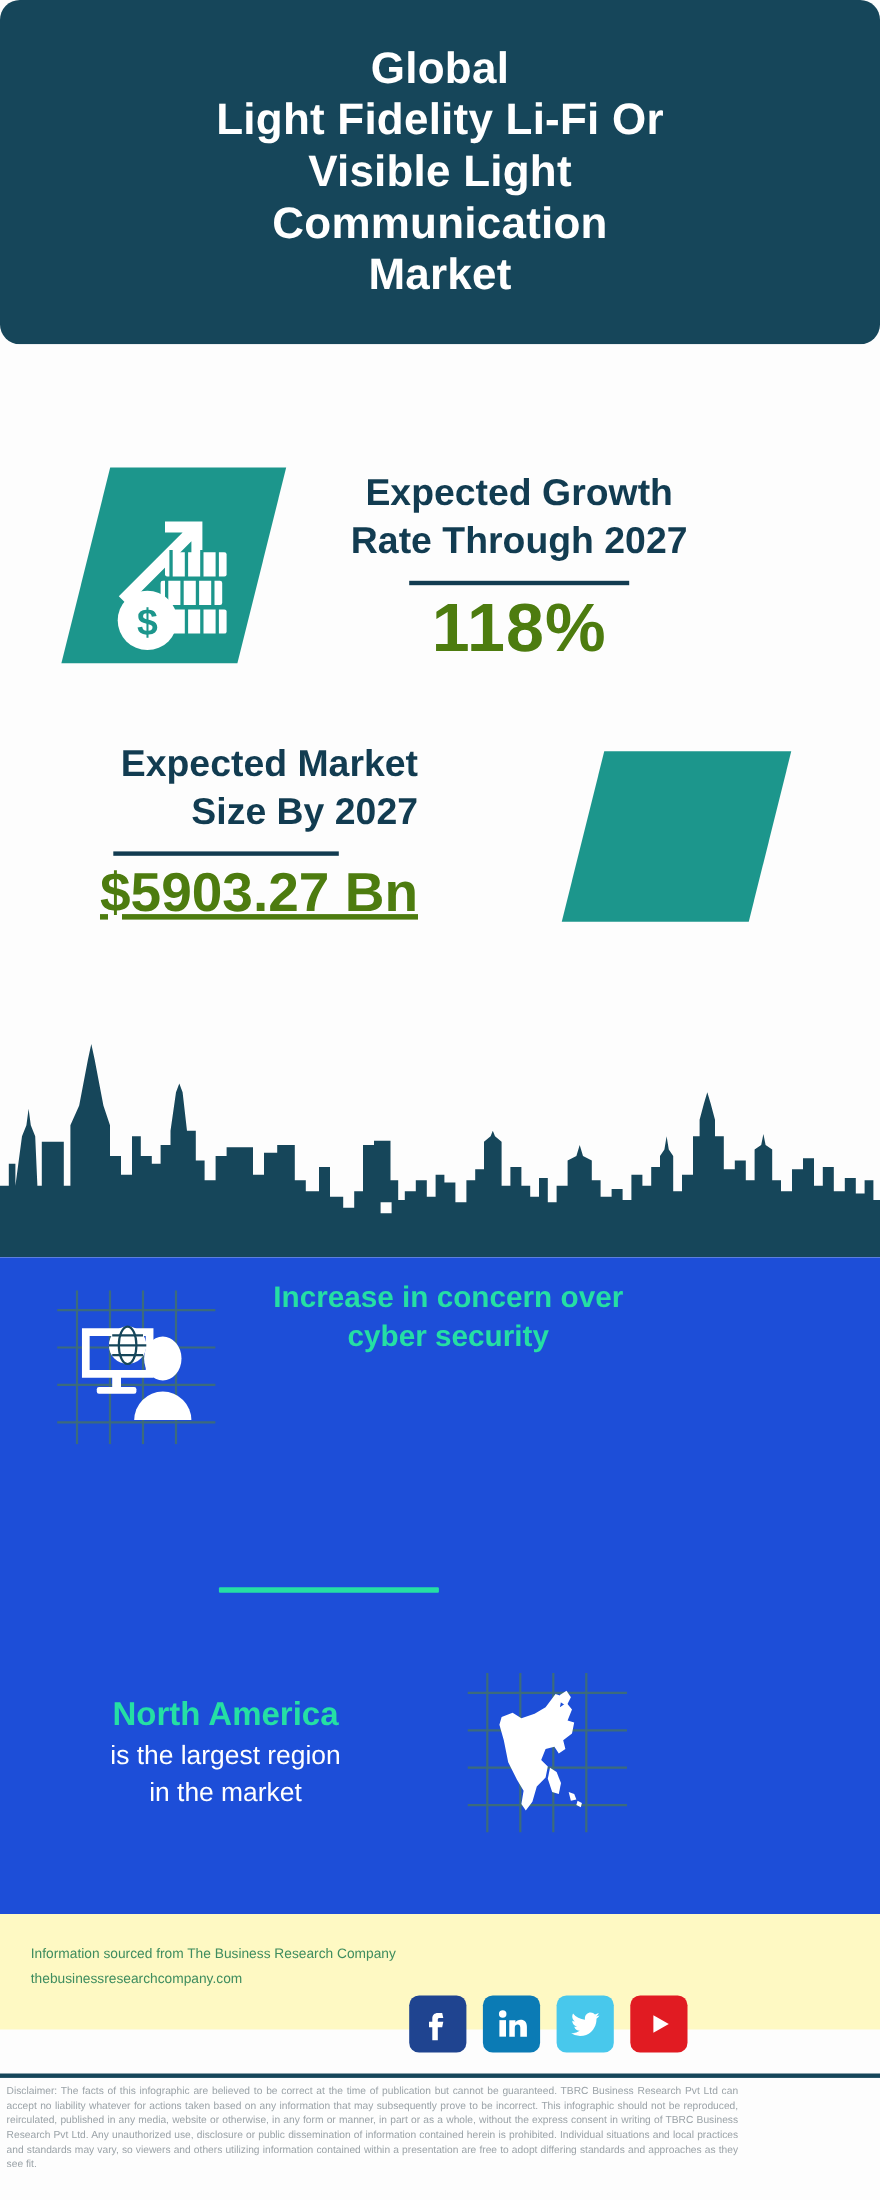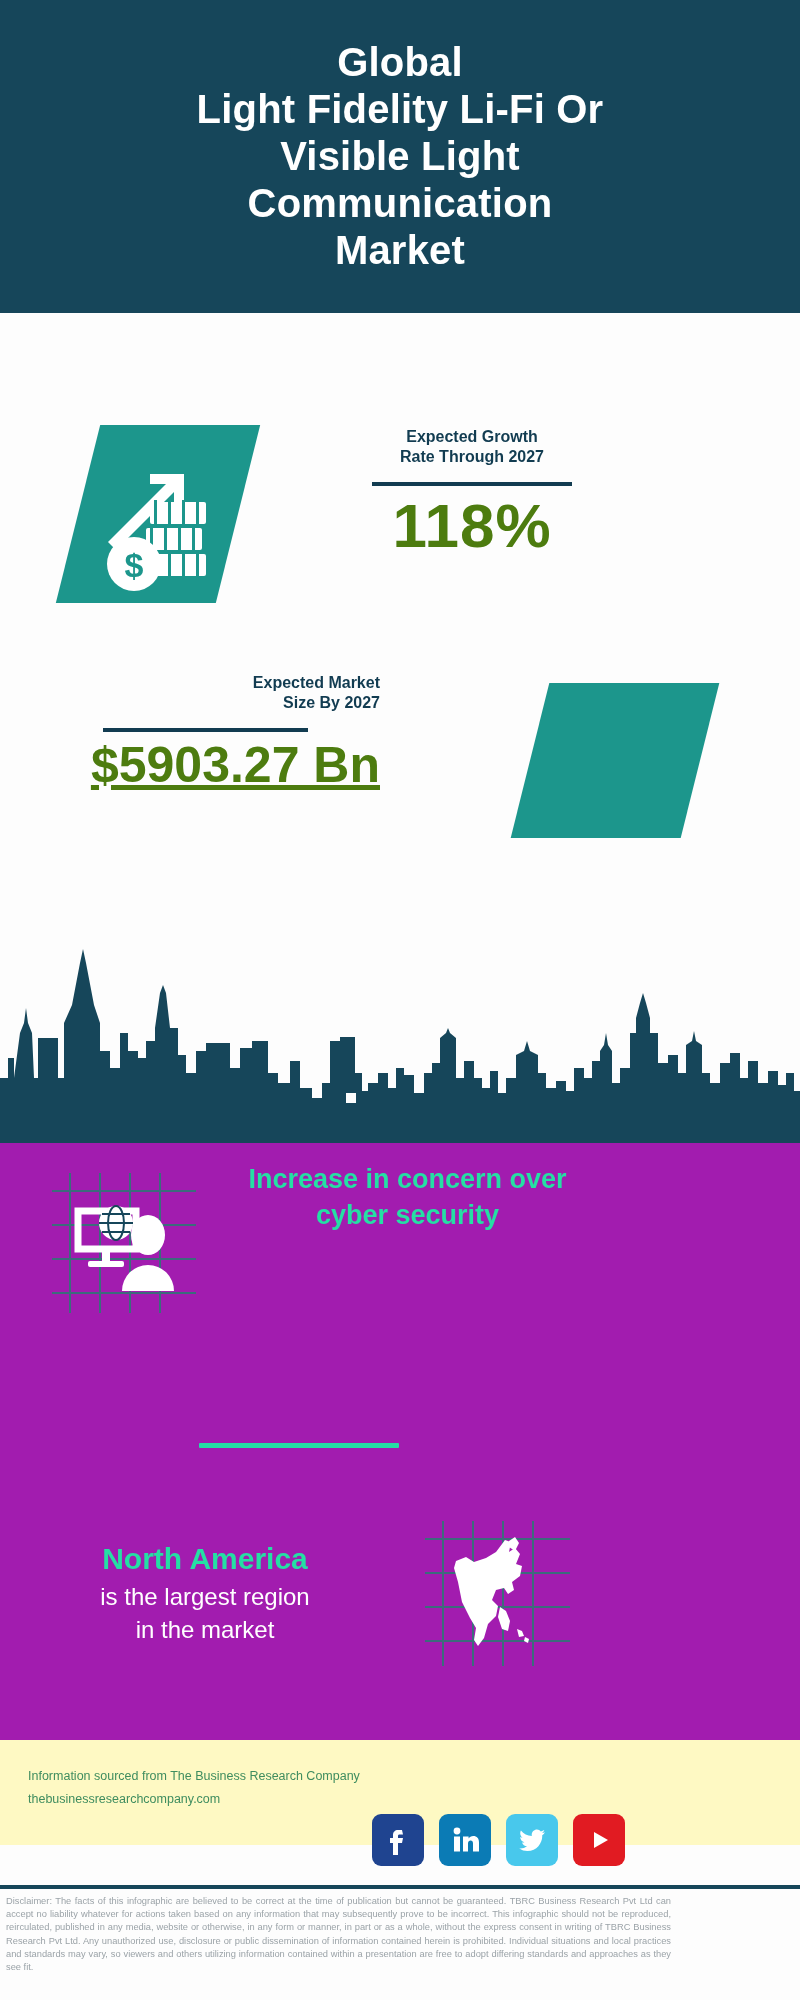--- a/index.html
+++ b/index.html
@@ -8,63 +8,63 @@
     width:800px; height:2000px;
     font-family:"Liberation Sans", sans-serif;
     position:relative; overflow:hidden;
   }
   .page { width:800px; height:2000px; position:relative; background:#fdfdfd; }
 
   
   .header {
     position:absolute; left:0; top:0; width:800px; height:313px;
     background:#16465a;
-    display:flex; align-items:center; justify-content:center;
+    display:flex; align-items:center; justify-content:center;border-radius:18px;
   }
   .header-title {
     color:#ffffff; font-size:40px; font-weight:bold; line-height:1.18;
     text-align:center; letter-spacing:.2px; padding:0 10px;
     white-space:pre-line;
   }
 
   
   .mid { position:absolute; left:0; top:313px; width:800px; height:830px; background:#fdfdfd; }
 
   
   .growth-row { position:absolute; left:0; top:30px; width:800px; height:290px; }
   .skew-shape {
     position:absolute; background:#1c968c;
     transform:skewX(-14deg);
   }
   .growth-shape { left:78px; top:82px; width:160px; height:178px; }
   .growth-icon { position:absolute; left:88px; top:95px; width:150px; height:155px; }
   .growth-text { position:absolute; left:272px; top:84px; width:400px; text-align:center; }
   .lbl-dark {
-    color:#123c51; font-size:16px; font-weight:bold; line-height:1.28;
+    color:#123c51; font-size:34px; font-weight:bold; line-height:1.28;
     white-space:pre-line;
   }
   .rule-dark { width:200px; height:4px; background:#123c51; margin:14px auto 0 auto; }
   .rule-dark.wide { width:205px; }
   .big-teal {
     color:#4d7c0f; font-size:62px; font-weight:bold; line-height:1.1;
     margin-top:6px; letter-spacing:1px;
   }
 
   
   .size-row { position:absolute; left:0; top:330px; width:800px; height:260px; }
   .size-shape { left:530px; top:40px; width:170px; height:155px; }
   .size-text { position:absolute; left:30px; top:30px; width:350px; text-align:right; }
   .big-teal.size { font-size:50px; letter-spacing:0px;text-decoration:underline; }
 
   
   .skyline { position:absolute; left:0; top:620px; width:800px; height:210px; }
   .skyline svg { display:block; width:800px; height:210px; }
 
   
-  .dark { position:absolute; left:0; top:1143px; width:800px; height:637px; background:#a21caf; }
+  .dark { position:absolute; left:0; top:1143px; width:800px; height:637px; background:#1d4ed8; }
 
   
   .driver { position:absolute; left:0; top:18px; width:800px; height:290px; }
   .grid-icon-a { position:absolute; left:48px; top:12px; width:148px; height:140px; }
   .driver-text { position:absolute; left:215px; top:0px; width:385px; text-align:center; }
   .hl-green { color:#25dfa4; font-size:27px; font-weight:bold; line-height:1.35; white-space:pre-line; }
   .body-white { color:#ffffff; font-size:24px; line-height:1.4; white-space:pre-line; }
 
   .sep-green { position:absolute; left:199px; top:1443px; width:200px; height:5px; background:#25dfa4; border-radius:1px; }
 

